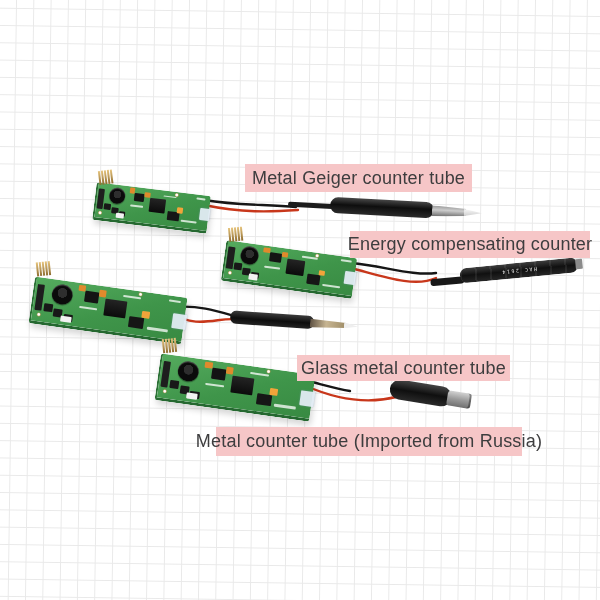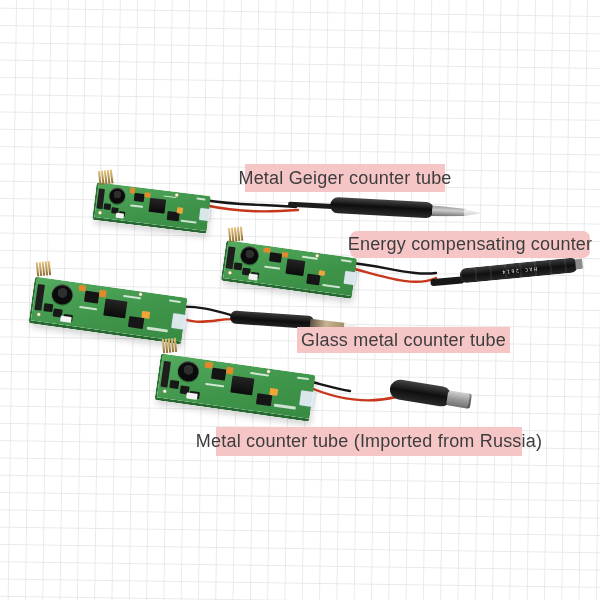--- a/index.html
+++ b/index.html
@@ -240,21 +240,21 @@
     <div class="t3-body"></div>
     <div class="t3-glass"></div>
     <div class="t3-tip"></div>
   </div>
 
   <div class="tube t4">
     <div class="t4-body"></div>
     <div class="t4-cap"></div>
   </div>
 
-  <div class="plabel" style="left:245px;top:164px;width:200px;height:28px;">Metal Geiger counter tube</div>
-
-  <div class="plabel" style="left:350px;top:231px;width:240px;height:27px;border-radius:7px;">Energy compensating counter</div>
-
-  <div class="plabel" style="left:297px;top:327px;width:213px;height:26px;">Glass metal counter tube</div>
+  <div class="plabel" style="left:245px;top:164px;width:227px;height:28px;">Metal Geiger counter tube</div>
+
+  <div class="plabel" style="left:350px;top:231px;width:240px;height:27px;">Energy compensating counter</div>
+
+  <div class="plabel" style="left:297px;top:355px;width:213px;height:26px;">Glass metal counter tube</div>
 
   <div class="plabel" style="left:216px;top:427px;width:306px;height:29px;">Metal counter tube (Imported from Russia)</div>
 
 </div>
 
 </body></html>

